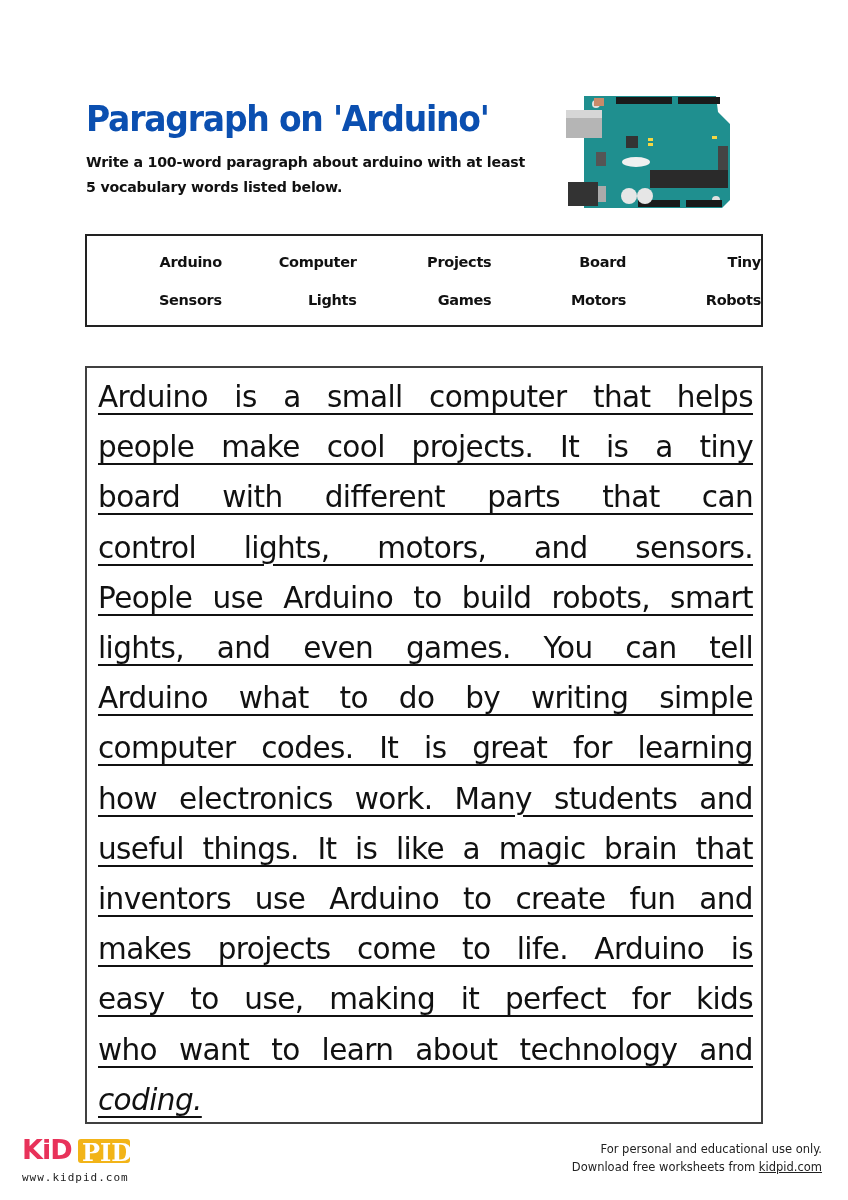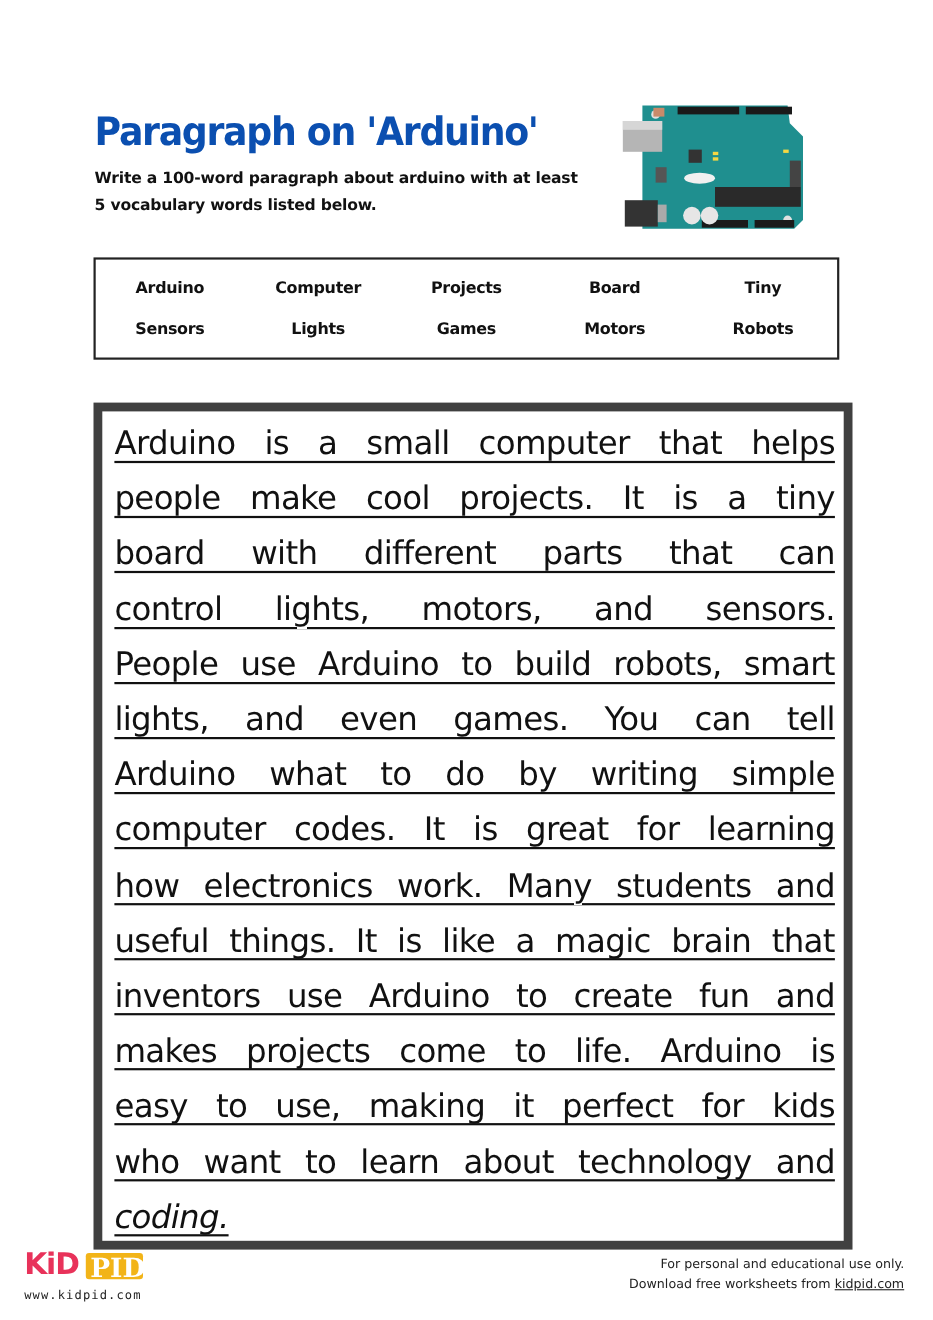--- a/index.html
+++ b/index.html
@@ -22,27 +22,27 @@
 
   .vocab-box {
     position: absolute; left: 85px; top: 234px; width: 674px; height: 89px;
     border: 2px solid #222; box-sizing: content-box;
   }
   .vocab-grid {
     display: grid; grid-template-columns: repeat(5, 1fr);
     grid-template-rows: 38px 38px; padding: 7px 0 0 0;
   }
   .vocab-word {
-    text-align: center; font-family: "DejaVu Sans", sans-serif; font-weight: bold;
+    text-align: right; font-family: "DejaVu Sans", sans-serif; font-weight: bold;
     font-size: 14.5px; letter-spacing: -0.3px; line-height: 38px; color: #111;
   }
 
   .para-box {
     position: absolute; left: 85px; top: 366px; width: 674px; height: 754px;
-    border: 8px solid #404040; box-sizing: content-box;
+    border: 2px solid #404040; box-sizing: content-box;
   }
   .para-text {
     position: absolute; left: 11px; top: 4px; width: 655px; margin: 0;
     font-family: "DejaVu Sans", sans-serif; font-size: 29.5px; line-height: 50.2px;
     letter-spacing: -0.6px; text-align: justify; color: #111;
     text-decoration: underline; text-decoration-thickness: 2px; text-underline-offset: 6px;
     font-weight: normal;
   }
   .para-line { display: block; text-align: justify; text-align-last: justify; white-space: nowrap; }
   .para-line.last { text-align-last: left; }

